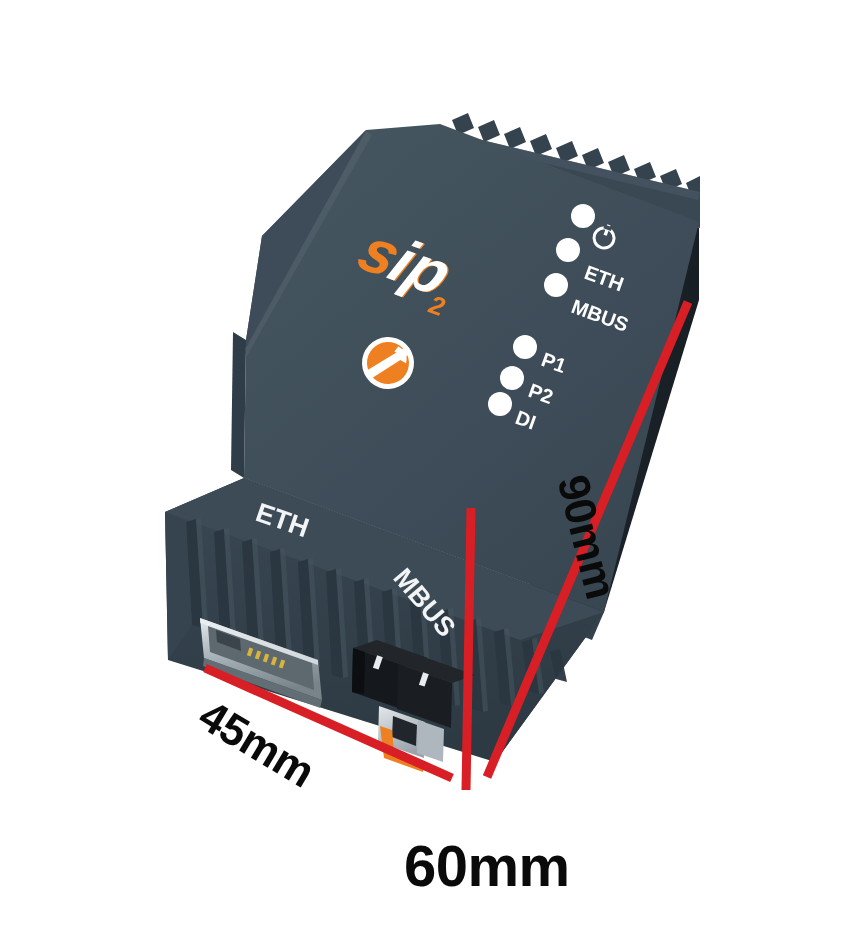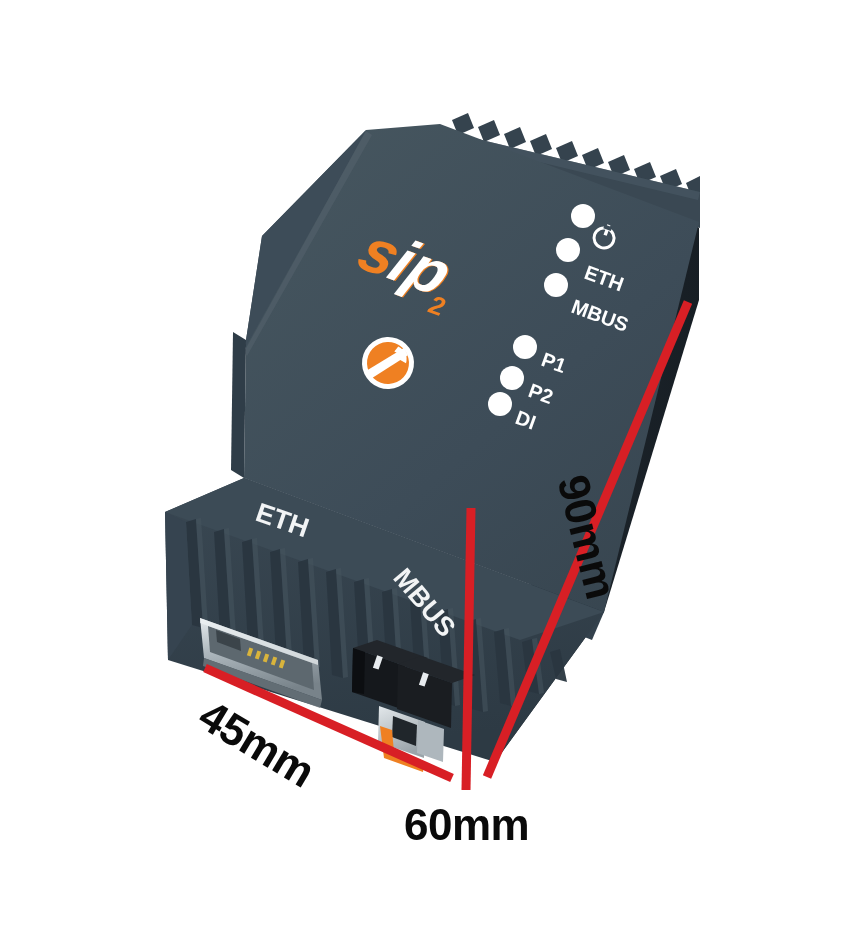--- a/index.html
+++ b/index.html
@@ -36,22 +36,22 @@
   }
   #label-45 {
     left: 216px;
     top: 690px;
     font-size: 44px;
     transform: rotate(31deg);
     transform-origin: left top;
   }
   #label-60 {
     left: 404px;
-    top: 800px;
-    font-size: 44px;
+    top: 832px;
+    font-size: 58px;
   }
   #label-90 {
     left: 596px;
     top: 470px;
     font-size: 44px;
     transform: rotate(76deg);
     transform-origin: left top;
   }
   .led-text {
     font-family: "Liberation Sans", sans-serif;

